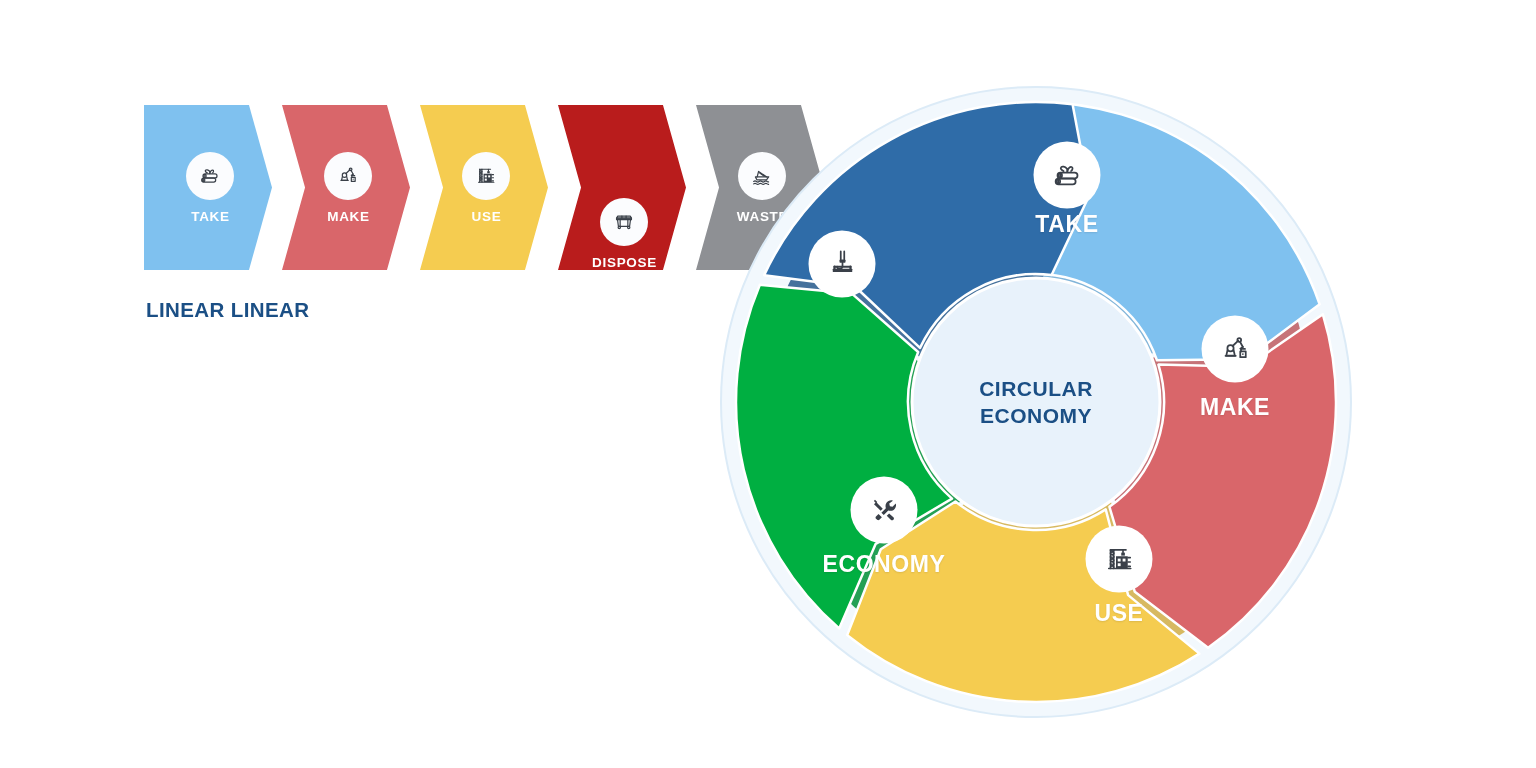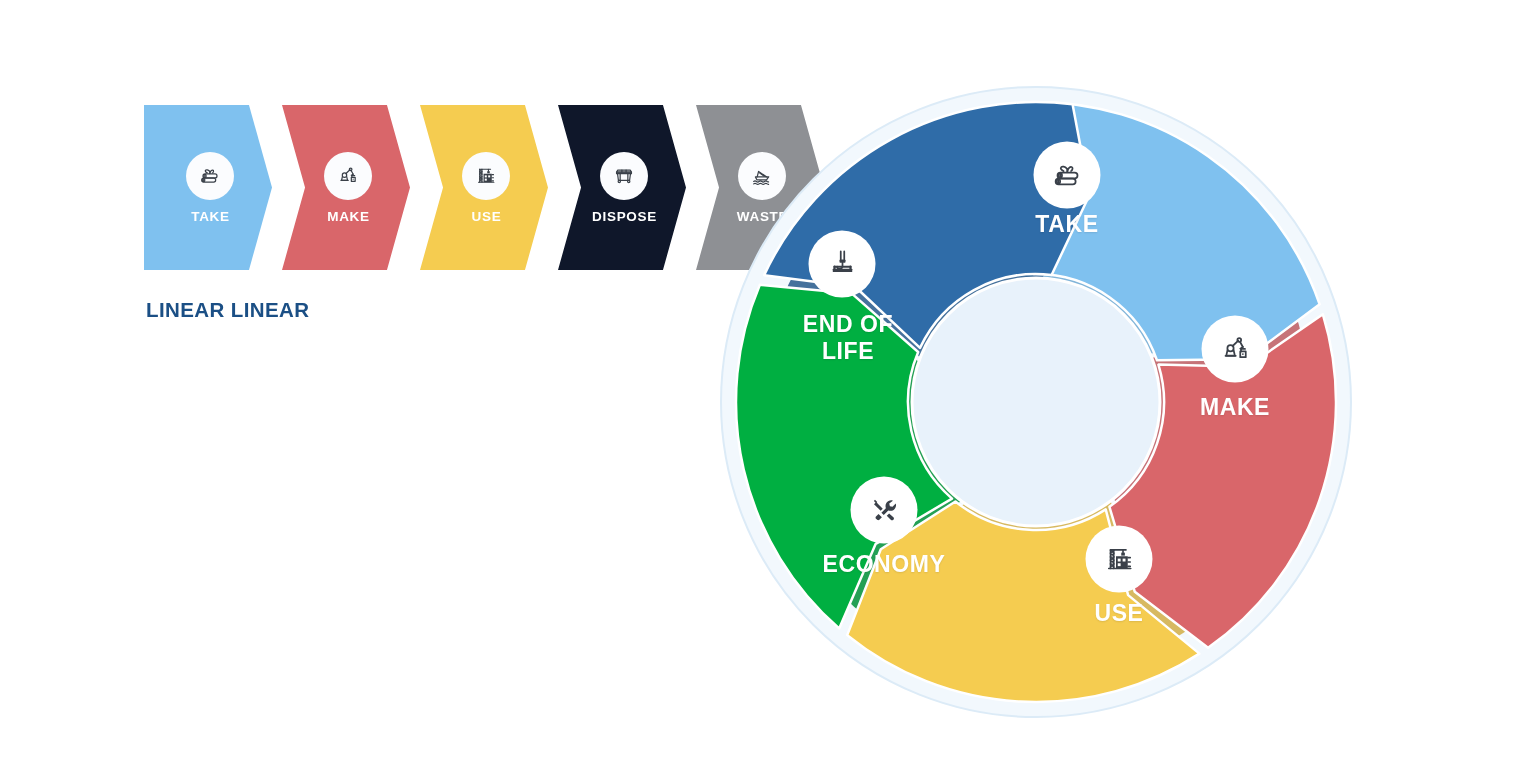--- a/index.html
+++ b/index.html
@@ -178,21 +178,21 @@
           <rect x="14.6" y="15.3" width="2.3" height="2.3" fill="#ffffff" stroke="none"></rect>
           <rect x="18.5" y="15.3" width="2.3" height="2.3" fill="#ffffff" stroke="none"></rect>
           <rect x="14.6" y="19" width="2.3" height="2.3" fill="#ffffff" stroke="none"></rect>
           <path d="M22.8 14.5h1.8M22.8 18h1.8M22.8 21.5h1.8"></path>
           <path d="M7.4 23.2h17.6"></path>
         </svg>
       </div>
       <div class="chevron-label">USE</div>
     </div>
 
-    <div class="chevron" style="background: #0f172a;">
+    <div class="chevron" style="background: #b91c1c; justify-content: flex-end;">
       <div class="chevron-icon">
         <svg viewBox="0 0 32 32" width="28" height="28" fill="none" stroke="#3a4049" stroke-width="1.4" stroke-linecap="round" stroke-linejoin="round">
           <path d="M7.5 11.5h17l-1.4-2.3H8.9z"></path>
           <path d="M7.5 11.5h17v1.8h-17z"></path>
           <path d="M8.6 13.3l1 7.6h12.8l1-7.6"></path>
           <path d="M11.6 13.3v7.6M20.4 13.3v7.6"></path>
           <circle cx="10.6" cy="22.2" r="1.3"></circle>
           <circle cx="21.4" cy="22.2" r="1.3"></circle>
           <path d="M13.6 9.2v2.3M18.4 9.2v2.3"></path>
         </svg>
@@ -236,20 +236,22 @@
       <path id="seg-take" d="M 314.76 20.05 A 300 300 0 0 1 603.66 222.33 L 529.7 277.34 L 441.03 278.33 A 128 128 0 0 0 317.77 192.02 L 344.23 107.38 Z" fill="#7FC1EF" stroke="#ffffff" stroke-width="2.5" stroke-linejoin="round"></path>
       <path id="seg-make" d="M 606.89 232.29 A 300 300 0 0 1 492.07 565.75 L 418.81 509.82 L 393.42 424.85 A 128 128 0 0 0 442.41 282.58 L 531.07 284.68 Z" fill="#D9666A" stroke="#ffffff" stroke-width="2.5" stroke-linejoin="round"></path>
       <path id="seg-use" d="M 483.39 571.6 A 300 300 0 0 1 131.2 553.14 L 164.77 467.31 L 239.45 419.47 A 128 128 0 0 0 389.71 427.35 L 412.13 513.15 Z" fill="#F5CC50" stroke="#ffffff" stroke-width="2.5" stroke-linejoin="round"></path>
       <path id="seg-retro" d="M 123.18 546.41 A 300 300 0 0 1 43.85 202.78 L 135.61 211.39 L 202.18 269.99 A 128 128 0 0 0 236.02 416.6 L 159.72 461.8 Z" fill="#00AF41" stroke="#ffffff" stroke-width="2.5" stroke-linejoin="round"></path>
       <path id="seg-eol" d="M 48.11 193.21 A 300 300 0 0 1 356.56 22.24 L 373.58 112.82 L 335.6 192.95 A 128 128 0 0 0 203.99 265.9 L 139.51 205.02 Z" fill="#2F6CA8" stroke="#ffffff" stroke-width="2.5" stroke-linejoin="round"></path>
     </g>
 
     <circle id="hub-circle" cx="320" cy="320" r="124" stroke="#ffffff" stroke-width="3" fill="#E8F2FB"></circle>
   </svg>
 
+  <div id="hub-title">CIRCULAR
+ECONOMY</div>
 
   <div class="ring-icon" style="left:351px; top:93px;">
     <svg viewBox="0 0 32 32" width="40" height="40" fill="none" stroke="#3a4049" stroke-width="1.4" stroke-linecap="round" stroke-linejoin="round">
       <path d="M15.5 10.5c-1.6-1.8-3.8-1.9-4.6-1.1-.8.8.2 2.6 2 3.1"></path>
       <path d="M16 12.6c.3-2.3 2-3.6 3.2-3.4 1.2.2 1.2 2.3-.4 3.3"></path>
       <path d="M15.8 13.2v-2.6"></path>
       <rect x="8" y="13.6" width="16" height="4.6" rx="2.3"></rect>
       <rect x="6.5" y="18.4" width="16" height="4.6" rx="2.3"></rect>
       <ellipse cx="10.3" cy="15.9" rx="1.3" ry="1.8"></ellipse>
       <ellipse cx="8.8" cy="20.7" rx="1.3" ry="1.8"></ellipse>
@@ -305,16 +307,14 @@
   <div class="ring-icon" style="left:126px; top:182px;">
     <svg viewBox="0 0 32 32" width="40" height="40" fill="none" stroke="#3a4049" stroke-width="1.4" stroke-linecap="round" stroke-linejoin="round">
       <path d="M14.6 5.5v6.4M17.4 5.5v6.4"></path>
       <rect x="13.6" y="11.9" width="4.8" height="2.6" rx="0.6" fill="#3a4049" stroke="none"></rect>
       <path d="M16 14.5v2.4c0 1.5-1.1 2.6-2.4 2.6-1.1 0-1.9-.7-1.9-1.7"></path>
       <rect x="8.2" y="19.3" width="15.6" height="2.8" rx="0.5" fill="#3a4049" stroke="none"></rect>
       <path d="M9.6 19.3v-1.6M22.4 19.3v-1.6" stroke-width="1.8"></path>
       <path d="M9.6 17.7h12.8" stroke-width="1.6"></path>
     </svg>
   </div>
-  <div class="ring-label" style="left:132px; top:256px;">END OF
-LIFE</div>
 
 </section>
 
 </body></html>

